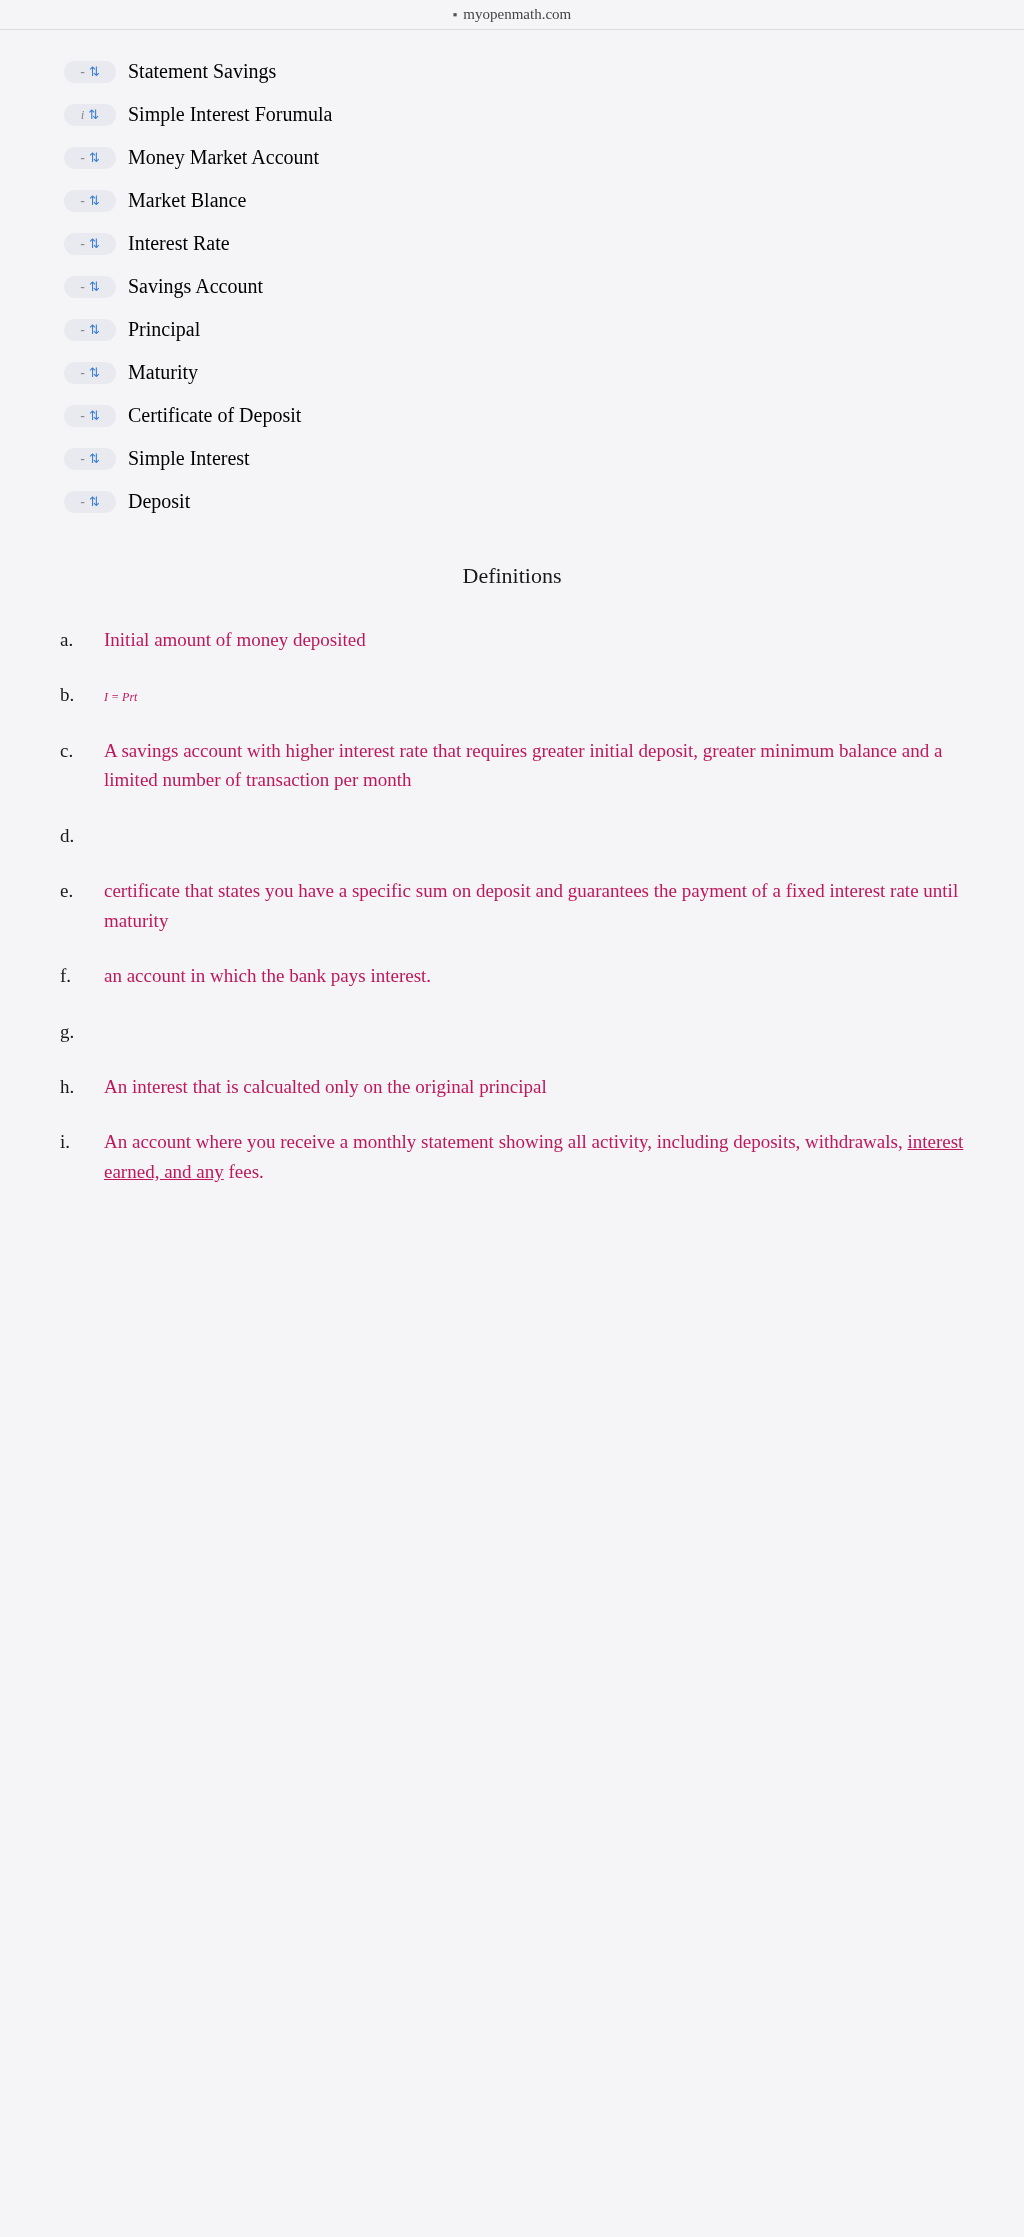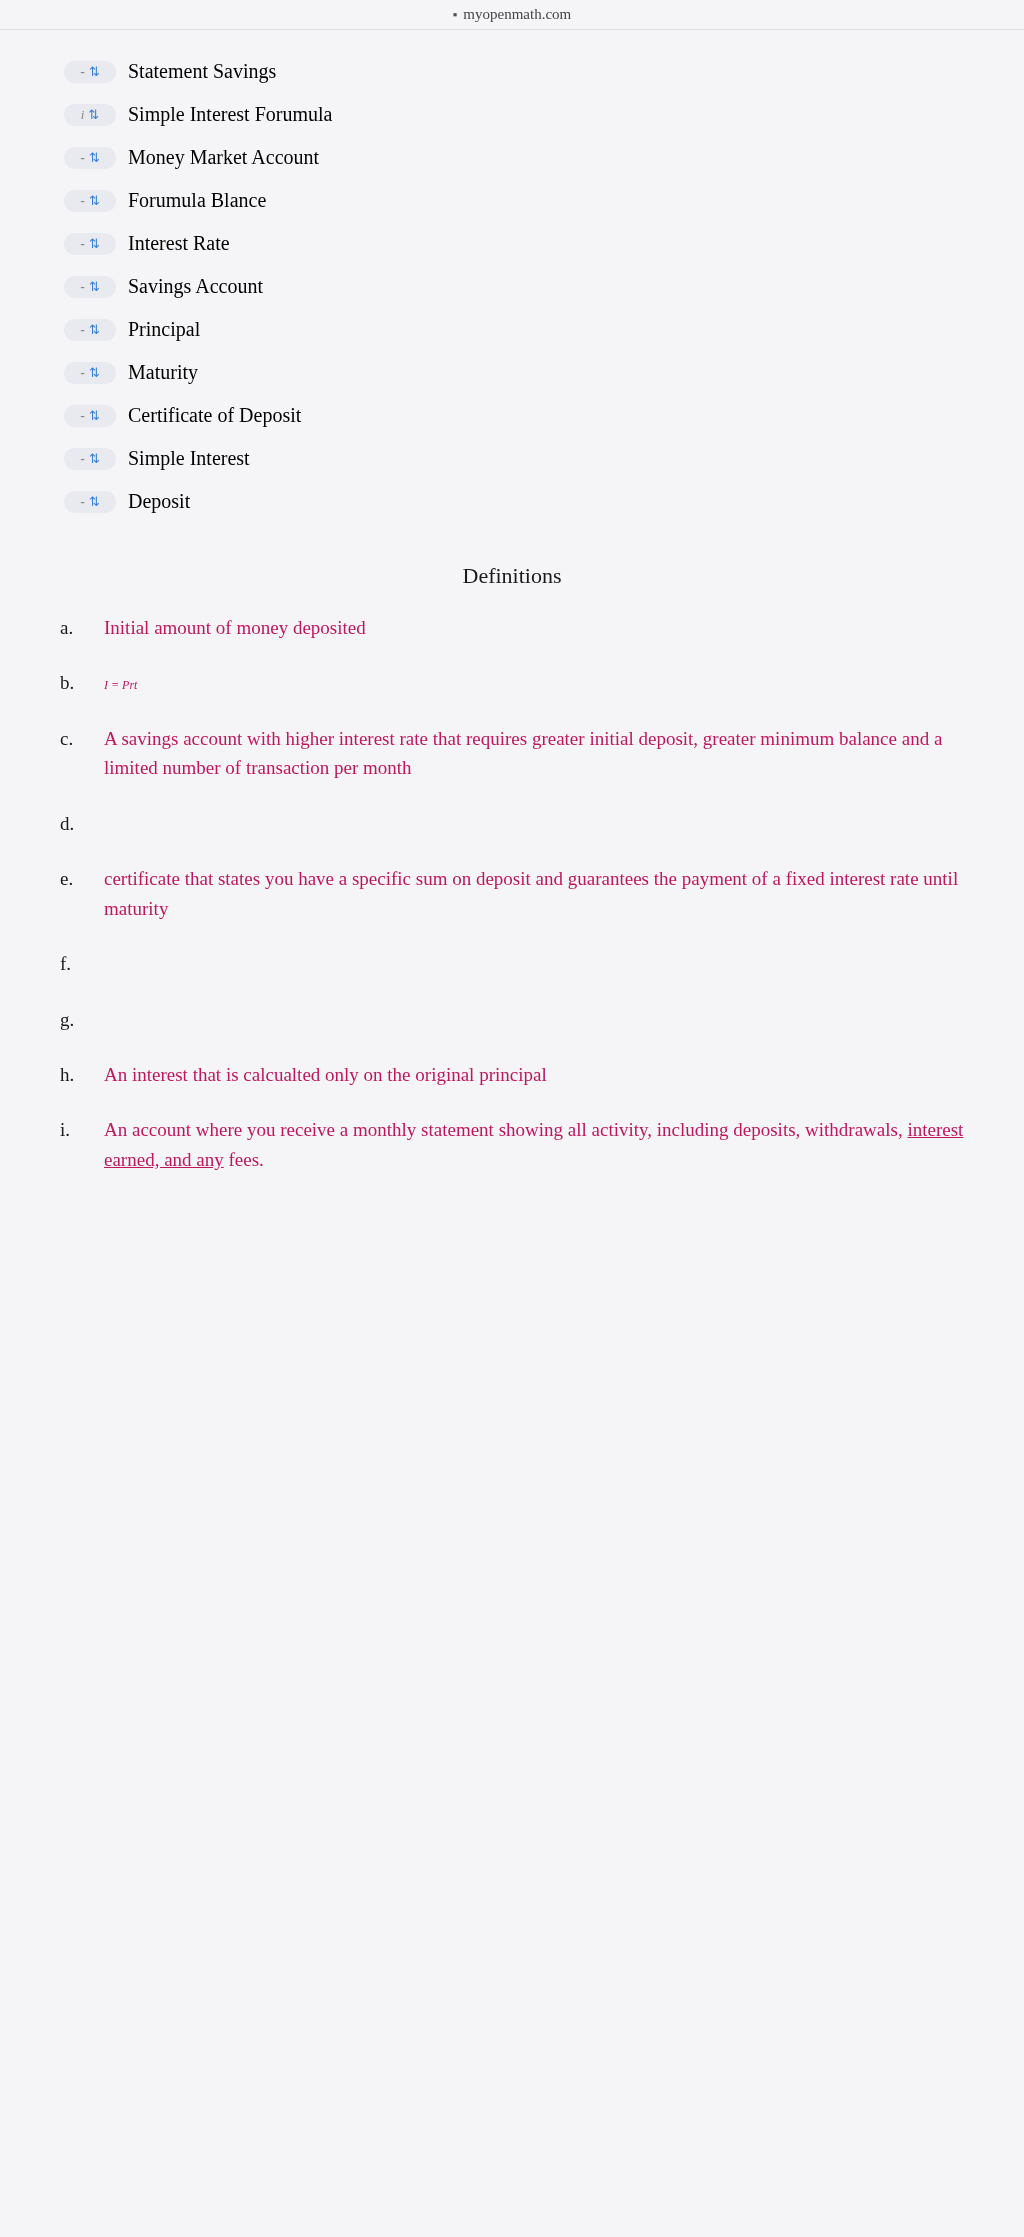--- a/index.html
+++ b/index.html
@@ -87,21 +87,21 @@
     .item-label {
       font-size: 20px;
       color: #000000;
     }
 
     .section-title {
       text-align: center;
       font-size: 22px;
       font-weight: normal;
       color: #1a1a1a;
-      margin: 30px 0 24px 0;
+      margin: 30px 0 36px 0;
     }
 
     .definitions-list {
       list-style: none;
       padding: 0;
       margin: 0;
     }
 
     .definitions-list li {
       display: flex;
@@ -160,21 +160,21 @@
           <span class="dash">-</span>
           <span class="arrows">⇅</span>
         </span>
         <span class="item-label">Money Market Account</span>
       </li>
       <li>
         <span class="badge">
           <span class="dash">-</span>
           <span class="arrows">⇅</span>
         </span>
-        <span class="item-label">Forumula Blance</span>
+        <span class="item-label">Market Blance</span>
       </li>
       <li>
         <span class="badge">
           <span class="dash">-</span>
           <span class="arrows">⇅</span>
         </span>
         <span class="item-label">Interest Rate</span>
       </li>
       <li>
         <span class="badge">
@@ -238,20 +238,21 @@
       </li>
       <li>
         <span class="def-letter">d.</span>
       </li>
       <li>
         <span class="def-letter">e.</span>
         <span class="def-text">certificate that states you have a specific sum on deposit and guarantees the payment of a fixed interest rate until maturity</span>
       </li>
       <li>
         <span class="def-letter">f.</span>
+        <span class="def-text">an account in which the bank pays interest.</span>
       </li>
       <li>
         <span class="def-letter">g.</span>
       </li>
       <li>
         <span class="def-letter">h.</span>
         <span class="def-text">An interest that is calcualted only on the original principal</span>
       </li>
       <li>
         <span class="def-letter">i.</span>

